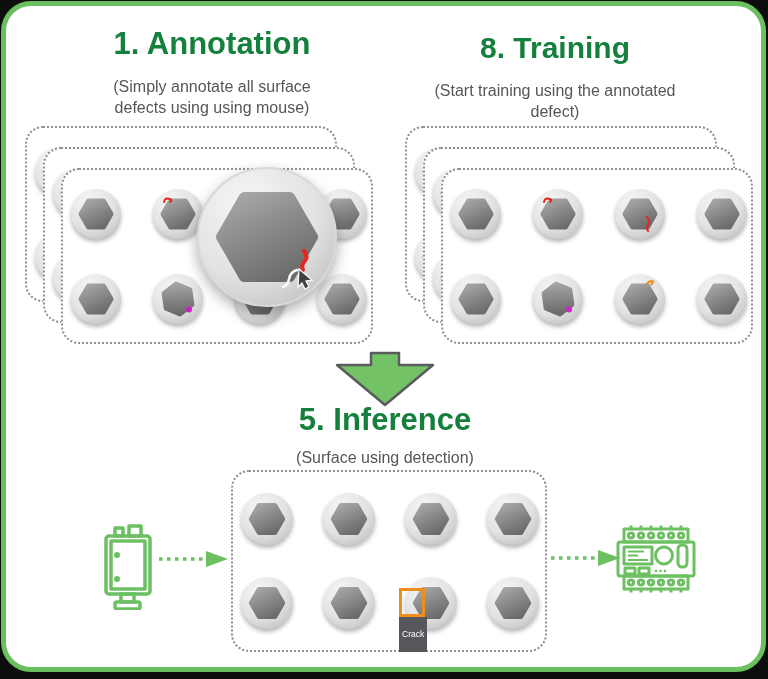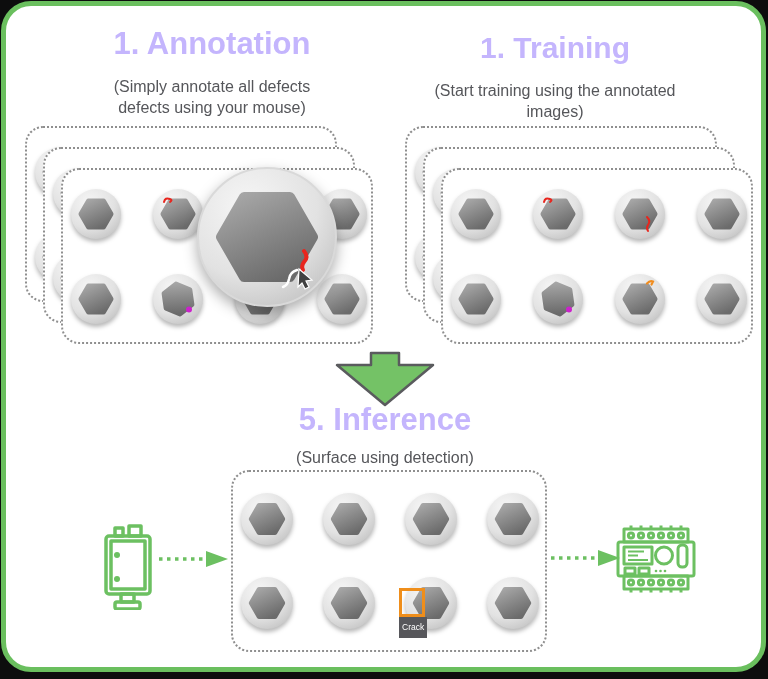--- a/index.html
+++ b/index.html
@@ -1,35 +1,35 @@
 <!DOCTYPE html>
 <html><head>
 <meta charset="utf-8">
 <style>
   html,body{margin:0;padding:0;background:#0d0d0d;}
   .canvas{position:relative;width:768px;height:679px;background:#0d0d0d;overflow:hidden;
           font-family:"Liberation Sans",sans-serif;}
   .card{position:absolute;left:1px;top:1px;width:765px;height:671px;background:#ffffff;
         border:5px solid #6abf5e;border-radius:30px;box-sizing:border-box;}
-  .hdr{position:absolute;text-align:center;font-weight:800;color:#c4b5fd;letter-spacing:0;}
+  .hdr{position:absolute;text-align:center;font-weight:800;color:#15803d;letter-spacing:0;}
   .t1{left:32px;top:26px;width:360px;font-size:31px;}
   .t2{left:390px;top:31px;width:330px;font-size:30px;}
   .t3{left:235px;top:402px;width:300px;font-size:31px;}
   .sub{position:absolute;text-align:center;color:#55565a;font-size:16px;line-height:1.33;}
   .s1{left:92px;top:76px;width:240px;}
   .s2{left:420px;top:80px;width:270px;}
   .s3{left:225px;top:447px;width:320px;}
   .stack{position:absolute;}
   .layer{position:absolute;background:#ffffff;border:2px dotted #8f8f8f;border-radius:18px;box-sizing:content-box;}
   .bolt{position:absolute;filter:drop-shadow(0 3px 2px rgba(0,0,0,0.28));}
   .mag{position:absolute;filter:drop-shadow(0 6px 7px rgba(0,0,0,0.32));}
   .icon{position:absolute;}
   .bbox{position:absolute;border:3px solid #ef8e1b;box-sizing:border-box;}
   .bbox-label{position:absolute;background:#57575b;color:#ffffff;font-size:8.5px;
-              padding:5px 3px;line-height:1.25;white-space:nowrap;}
+              padding:12px 3px;line-height:1.25;white-space:nowrap;}
   .defs{position:absolute;width:0;height:0;}
 </style>
 </head>
 <body>
 
 <div class="canvas">
 
   <svg class="defs" aria-hidden="true">
     <defs>
       <radialGradient id="g-outer" cx="0.36" cy="0.28" r="0.92">
@@ -41,23 +41,23 @@
         <stop offset="0" stop-color="#a6a6a6"></stop>
         <stop offset="0.45" stop-color="#8b8b8b"></stop>
         <stop offset="1" stop-color="#6b6b6b"></stop>
       </linearGradient>
     </defs>
   </svg>
 
   <div class="card"></div>
 
   <div class="hdr t1">1. Annotation</div>
-  <div class="sub s1">(Simply annotate all defects defects using your mouse)</div>
-  <div class="hdr t2">1. Training</div>
-  <div class="sub s2">(Start training using the annotated images)</div>
+  <div class="sub s1">(Simply annotate all surface defects using using mouse)</div>
+  <div class="hdr t2">8. Training</div>
+  <div class="sub s2">(Start training using the annotated defect)</div>
 
   <div class="stack" id="stack-annotation" style="left:25px;top:126px;width:350px;height:220px;">
       <div class="layer" style="left: 0px; top: 0px; width: 308px; height: 172px;">
         <svg class="bolt" style="left:7px;top:18px;" width="52" height="52" viewBox="0 0 52 52">
           <circle cx="26" cy="26" r="25" fill="url(#g-outer)"></circle>
           <polygon points="11,26 18.5,13 33.5,13 41,26 33.5,39 18.5,39" fill="url(#g-inner)" stroke="url(#g-inner)" stroke-width="5" stroke-linejoin="round"></polygon>
         </svg>
         <svg class="bolt" style="left:89px;top:18px;" width="52" height="52" viewBox="0 0 52 52">
           <circle cx="26" cy="26" r="25" fill="url(#g-outer)"></circle>
           <polygon points="11,26 18.5,13 33.5,13 41,26 33.5,39 18.5,39" fill="url(#g-inner)" stroke="url(#g-inner)" stroke-width="5" stroke-linejoin="round"></polygon>

